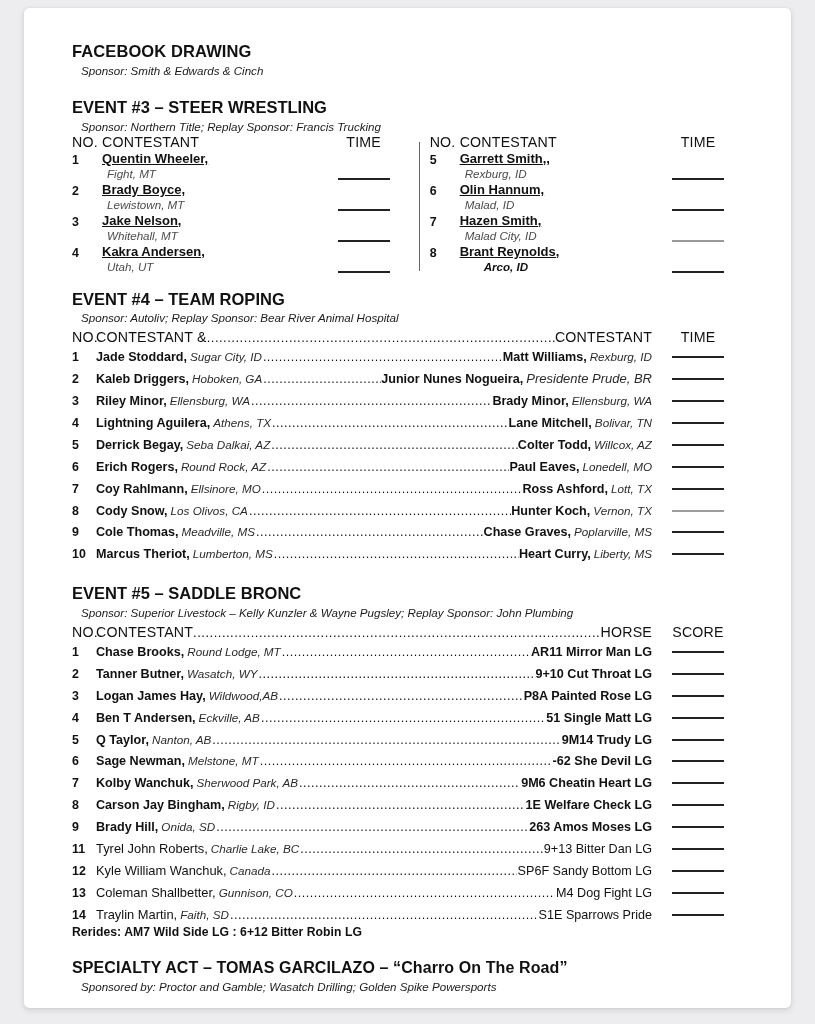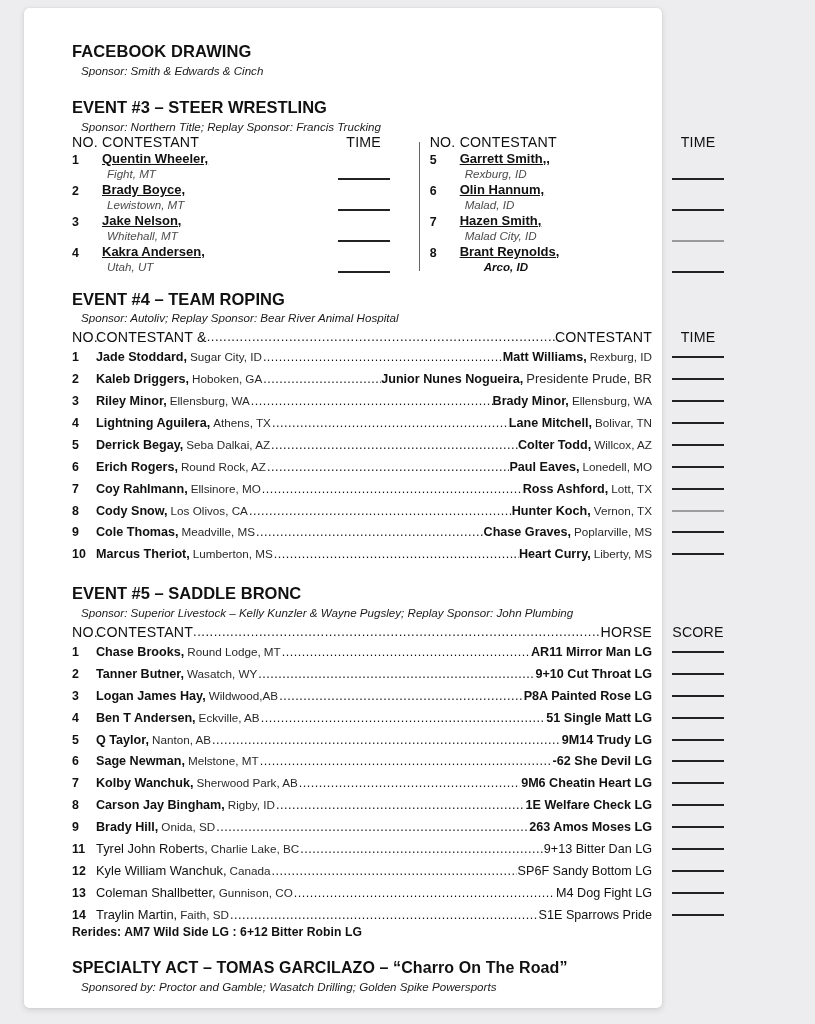--- a/index.html
+++ b/index.html
@@ -12,21 +12,21 @@
     height: 1024px;
     background: #edecef;
     font-family: "Liberation Sans", sans-serif;
     -webkit-font-smoothing: antialiased;
     overflow: hidden;
   }
   .page-shadow-wrap {
     position: absolute;
     left: 24px;
     top: 8px;
-    width: 638px;
+    width: 767px;
     height: 1000px;
     border-radius: 20px;
   }
   .page {
     position: absolute;
     inset: 0;
     background: #ffffff;
     border-radius: 5px;
     box-shadow: 0 2px 6px rgba(0,0,0,0.13), 0 0 1px rgba(0,0,0,0.18);
   }
@@ -156,21 +156,21 @@
     left: 50%;
     transform: translateX(-50%);
     bottom: 3px;
     width: 52px;
     border-bottom: 2px solid #222;
   }
   .lblank.faint { border-bottom-color: #9d9d9d; }
 
   .nm  { font-size: 12.6px; font-weight: bold; }
   .nm.light { font-weight: normal; font-size: 12.9px; }
-  .tw  { font-size: 11.7px; color: #2a2a2a; padding-left: 3px; text-align: right; }
+  .tw  { font-size: 11.7px; font-style: italic; color: #2a2a2a; padding-left: 3px; text-align: right; }
   .tw.tiny { font-size: 13px; }
   .dots {
     flex: 1 1 auto;
     min-width: 4px;
     overflow: hidden;
     font-size: 12.6px;
     letter-spacing: .5px;
     color: #111;
     padding: 0 1px;
     white-space: nowrap;
@@ -196,21 +196,21 @@
 
   
   .lhead {
     display: flex;
     align-items: baseline;
     font-size: 14.2px;
     letter-spacing: .2px;
     padding-top: 4px;
   }
   .lhead .no { width: 24px; flex: none; }
-  .lhead .body { flex: 1; display: flex; align-items: flex-start; min-width: 0; overflow: hidden; white-space: nowrap; }
+  .lhead .body { flex: 1; display: flex; align-items: center; min-width: 0; overflow: hidden; white-space: nowrap; }
   .lhead .hdots { flex: 1 1 auto; overflow: hidden; font-size: 13px; letter-spacing: .5px; white-space: nowrap; }
   .lhead .hdots::after {
     content: "........................................................................................................................................................";
   }
   .lhead .blankcell { width: 92px; flex: none; text-align: center; }
 
   .rerides {
     font-size: 12.2px;
     font-weight: bold;
     padding-top: 1px;

